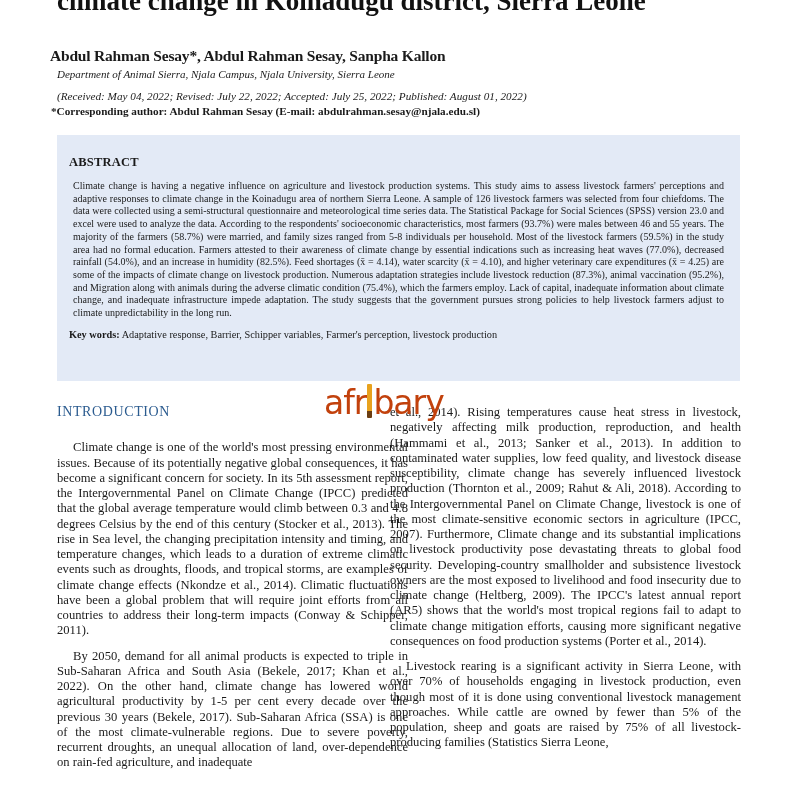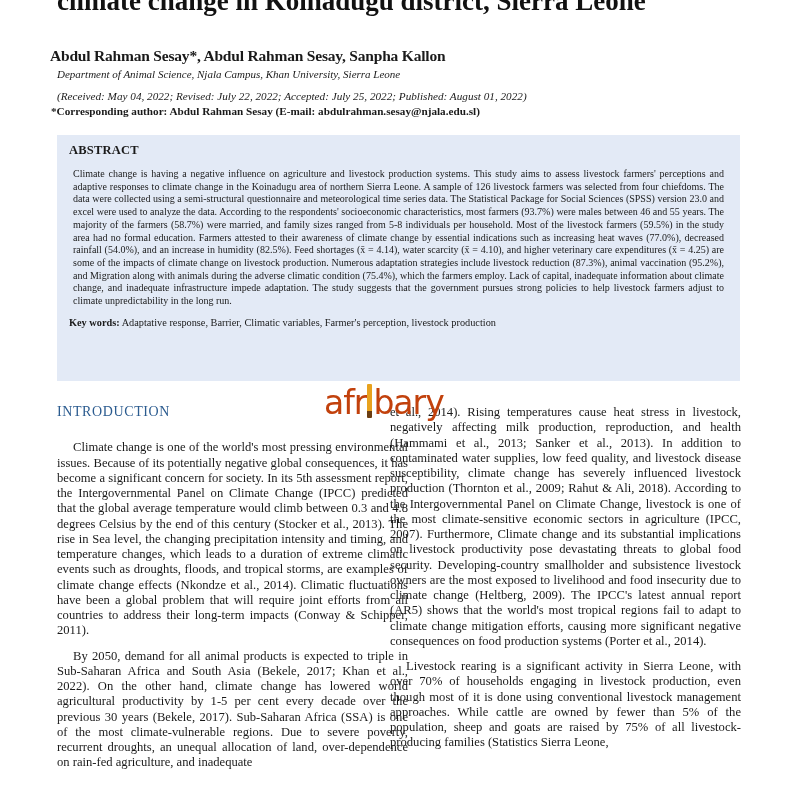--- a/index.html
+++ b/index.html
@@ -3,21 +3,21 @@
 <meta charset="utf-8">
 <style>
   html, body { margin:0; padding:0; background:#ffffff; }
   body { width:800px; height:800px; overflow:hidden; position:relative; font-family:"Liberation Serif","DejaVu Serif",serif; color:#1a1a1a; }
   .title { position:absolute; left:57px; top:-16px; width:690px; font-weight:bold; font-size:27px; line-height:34px; color:#111; }
   .title .line1 { display:block; }
   .authors { position:absolute; left:50px; top:47px; font-size:15.5px; font-weight:bold; letter-spacing:-0.2px; }
   .affil { position:absolute; left:57px; top:68px; font-size:11px; font-style:italic; }
   .dates { position:absolute; left:57px; top:90px; font-size:11.2px; font-style:italic; }
   .corr { position:absolute; left:51px; top:105px; font-size:11.2px;font-weight:bold; }
-  .abstract-box { position:absolute; left:57px; top:135px; width:683px; height:246px; background:#e3eaf6; box-sizing:border-box; padding:8px 12px; }
+  .abstract-box { position:absolute; left:57px; top:135px; width:683px; height:246px; background:#e3eaf6; box-sizing:border-box; padding:20px 12px; }
   .abstract-heading { font-weight:bold; font-size:12.5px; margin:0 0 10px 0; letter-spacing:0.2px; }
   .abstract-text { font-size:10px; line-height:12.7px; text-align:justify; margin:4px; }
   .keywords { font-size:10.3px; margin-top:9px; }
   .keywords .kw-label { font-weight:bold; }
   .col { position:absolute; top:404px; width:351px; font-size:12.6px; line-height:15.25px; text-align:justify; }
   .col-left { left:57px; }
   .col-right { left:390px; top:405px; }
   .section-heading { color:#2b5b8f; font-size:14px; letter-spacing:0.6px; margin:0 0 21px 0; font-weight:normal; }
   .para { margin:0 0 10px 0; text-indent:16px; }
   .para.cont { text-indent:0; }
@@ -25,30 +25,30 @@
   .watermark .pencil { display:inline-block; width:5px; height:34px; background:linear-gradient(#e8a21e 0 80%, #6b3d12 80% 100%); vertical-align:-4px; margin:0 1px; border-radius:1px; }
 </style>
 </head>
 <body>
 
 <div class="title">
   <span class="line1">climate change in Koinadugu district, Sierra Leone</span>
 </div>
 
 <div class="authors">Abdul Rahman Sesay*, Abdul Rahman Sesay, Sanpha Kallon</div>
-<div class="affil">Department of Animal Science, Njala Campus, Khan University, Sierra Leone</div>
+<div class="affil">Department of Animal Sierra, Njala Campus, Njala University, Sierra Leone</div>
 <div class="dates">(Received: May 04, 2022; Revised: July 22, 2022; Accepted: July 25, 2022; Published: August 01, 2022)</div>
 <div class="corr">*Corresponding author: Abdul Rahman Sesay (E-mail: abdulrahman.sesay@njala.edu.sl)</div>
 
 <div class="abstract-box">
   <h3 class="abstract-heading">ABSTRACT</h3>
   <p class="abstract-text">Climate change is having a negative influence on agriculture and livestock production systems. This study aims to assess livestock farmers' perceptions and adaptive responses to climate change in the Koinadugu area of northern Sierra Leone. A sample of 126 livestock farmers was selected from four chiefdoms. The data were collected using a semi-structural questionnaire and meteorological time series data. The Statistical Package for Social Sciences (SPSS) version 23.0 and excel were used to analyze the data. According to the respondents' socioeconomic characteristics, most farmers (93.7%) were males between 46 and 55 years. The majority of the farmers (58.7%) were married, and family sizes ranged from 5-8 individuals per household. Most of the livestock farmers (59.5%) in the study area had no formal education. Farmers attested to their awareness of climate change by essential indications such as increasing heat waves (77.0%), decreased rainfall (54.0%), and an increase in humidity (82.5%). Feed shortages (x̄ = 4.14), water scarcity (x̄ = 4.10), and higher veterinary care expenditures (x̄ = 4.25) are some of the impacts of climate change on livestock production. Numerous adaptation strategies include livestock reduction (87.3%), animal vaccination (95.2%), and Migration along with animals during the adverse climatic condition (75.4%), which the farmers employ. Lack of capital, inadequate information about climate change, and inadequate infrastructure impede adaptation. The study suggests that the government pursues strong policies to help livestock farmers adjust to climate unpredictability in the long run.</p>
   <div class="keywords">
     <span class="kw-label">Key words:</span>
-    <span>Adaptative response, Barrier, Climatic variables, Farmer's perception, livestock production</span>
+    <span>Adaptative response, Barrier, Schipper variables, Farmer's perception, livestock production</span>
   </div>
 </div>
 
 <div class="col col-left">
   <h2 class="section-heading">INTRODUCTION</h2>
   <p class="para">Climate change is one of the world's most pressing environmental issues. Because of its potentially negative global consequences, it has become a significant concern for society. In its 5th assessment report, the Intergovernmental Panel on Climate Change (IPCC) predicted that the global average temperature would climb between 0.3 and 4.8 degrees Celsius by the end of this century (Stocker et al., 2013). The rise in Sea level, the changing precipitation intensity and timing, and temperature changes, which leads to a duration of extreme climatic events such as droughts, floods, and tropical storms, are examples of climate change effects (Nkondze et al., 2014). Climatic fluctuations have been a global problem that will require joint efforts from all countries to address their long-term impacts (Conway &amp; Schipper, 2011).</p>
   <p class="para">By 2050, demand for all animal products is expected to triple in Sub-Saharan Africa and South Asia (Bekele, 2017; Khan et al., 2022). On the other hand, climate change has lowered world agricultural productivity by 1-5 per cent every decade over the previous 30 years (Bekele, 2017). Sub-Saharan Africa (SSA) is one of the most climate-vulnerable regions. Due to severe poverty, recurrent droughts, an unequal allocation of land, over-dependence on rain-fed agriculture, and inadequate</p>
 </div>
 
 <div class="col col-right">

